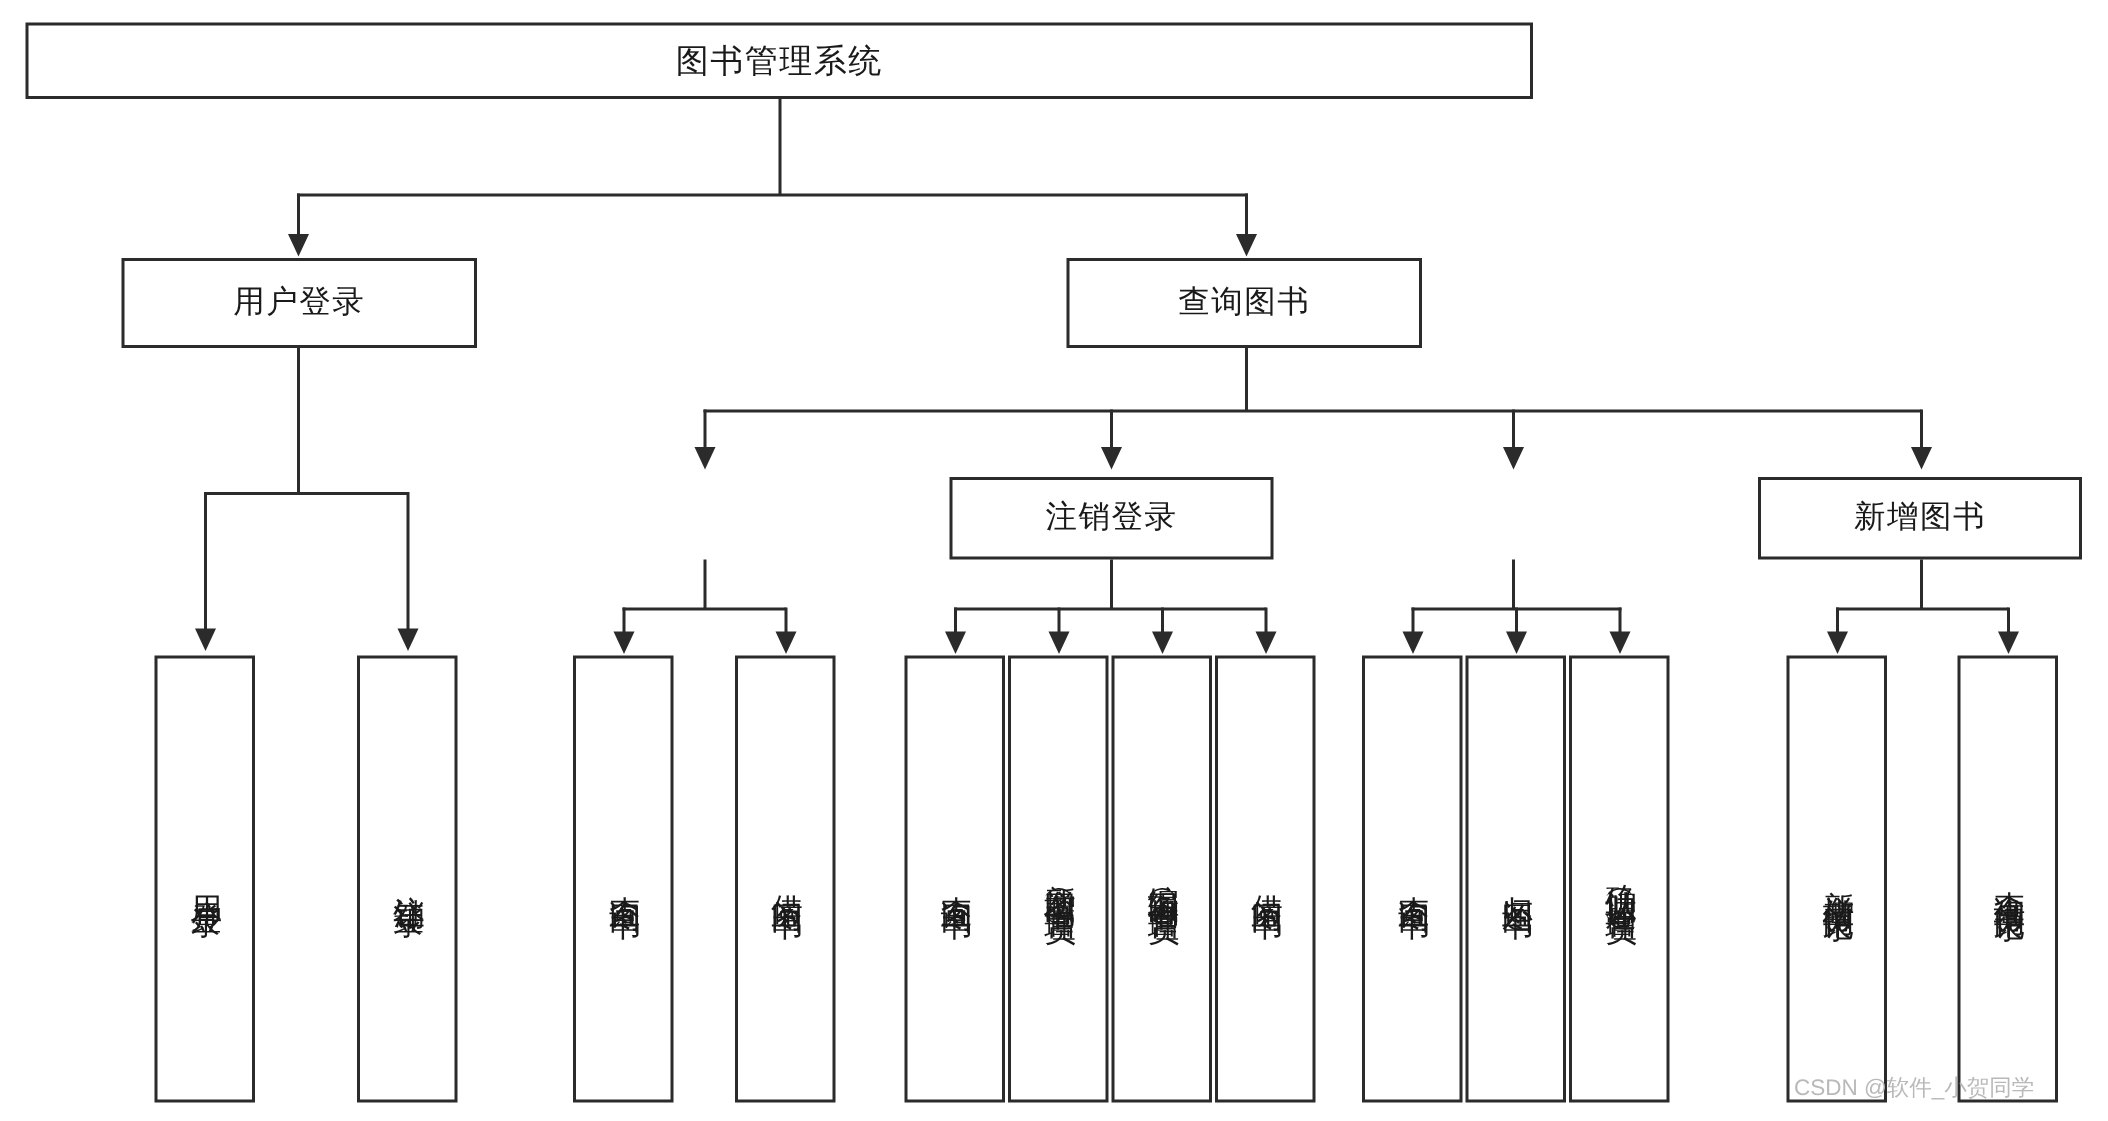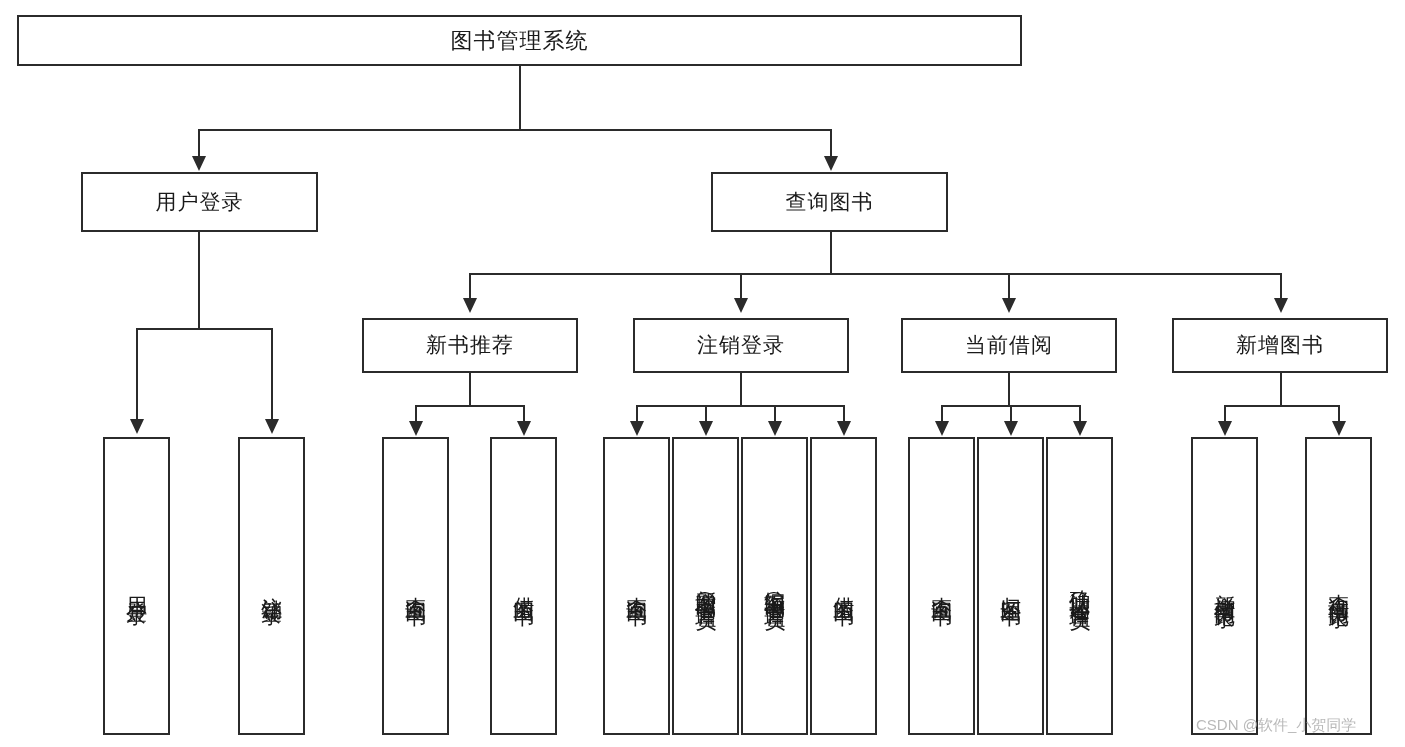--- a/index.html
+++ b/index.html
@@ -124,28 +124,22 @@
 
   <div class="vline" style="left:740px; top:273px; height:27px;"></div>
   <div class="arrow" style="left:734px; top:298px;"></div>
 
   <div class="vline" style="left:1008px; top:273px; height:27px;"></div>
   <div class="arrow" style="left:1002px; top:298px;"></div>
 
   <div class="vline" style="left:1280px; top:273px; height:27px;"></div>
   <div class="arrow" style="left:1274px; top:298px;"></div>
 
-  <div class="node h" style="left:362px; top:318px; width:216px; height:55px;">
-    <span>新书推荐</span>
-  </div>
   <div class="node h" style="left:633px; top:318px; width:216px; height:55px;">
     <span>注销登录</span>
-  </div>
-  <div class="node h" style="left:901px; top:318px; width:216px; height:55px;">
-    <span>当前借阅</span>
   </div>
   <div class="node h" style="left:1172px; top:318px; width:216px; height:55px;">
     <span>新增图书</span>
   </div>
 
   <div class="vline" style="left:469px; top:373px; height:33px;"></div>
   <div class="hline" style="left:415px; top:405px; width:109px;"></div>
   <div class="vline" style="left:415px; top:405px; height:18px;"></div>
   <div class="arrow" style="left:409px; top:421px;"></div>
   <div class="vline" style="left:523px; top:405px; height:18px;"></div>

